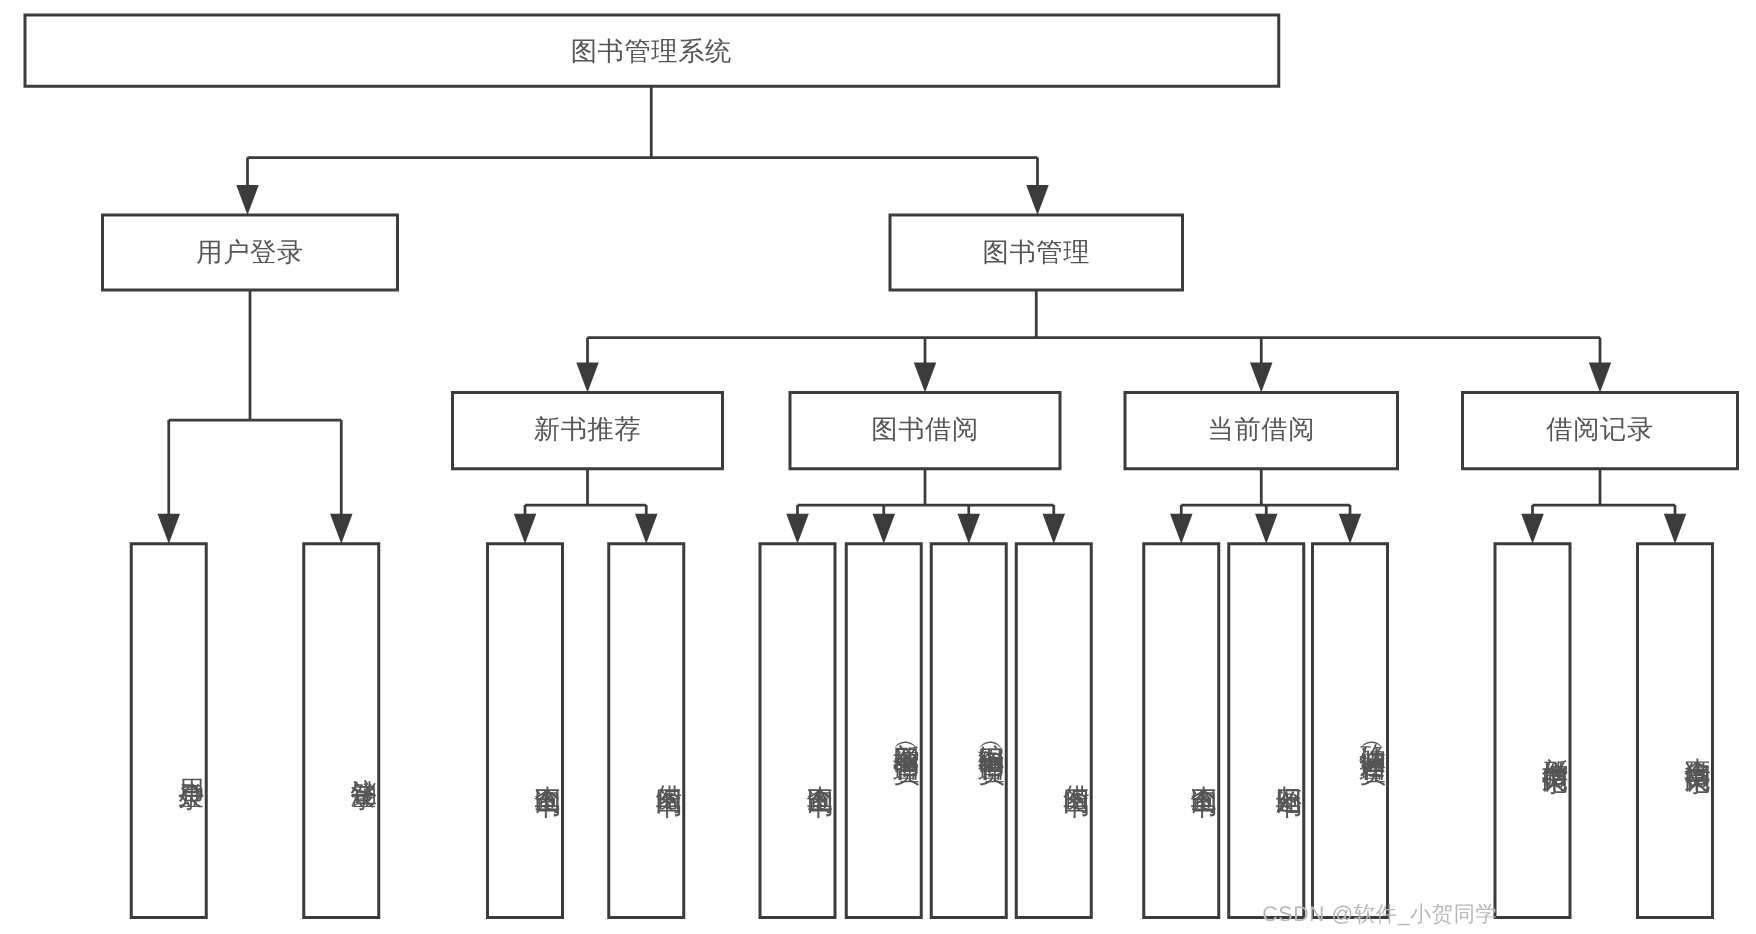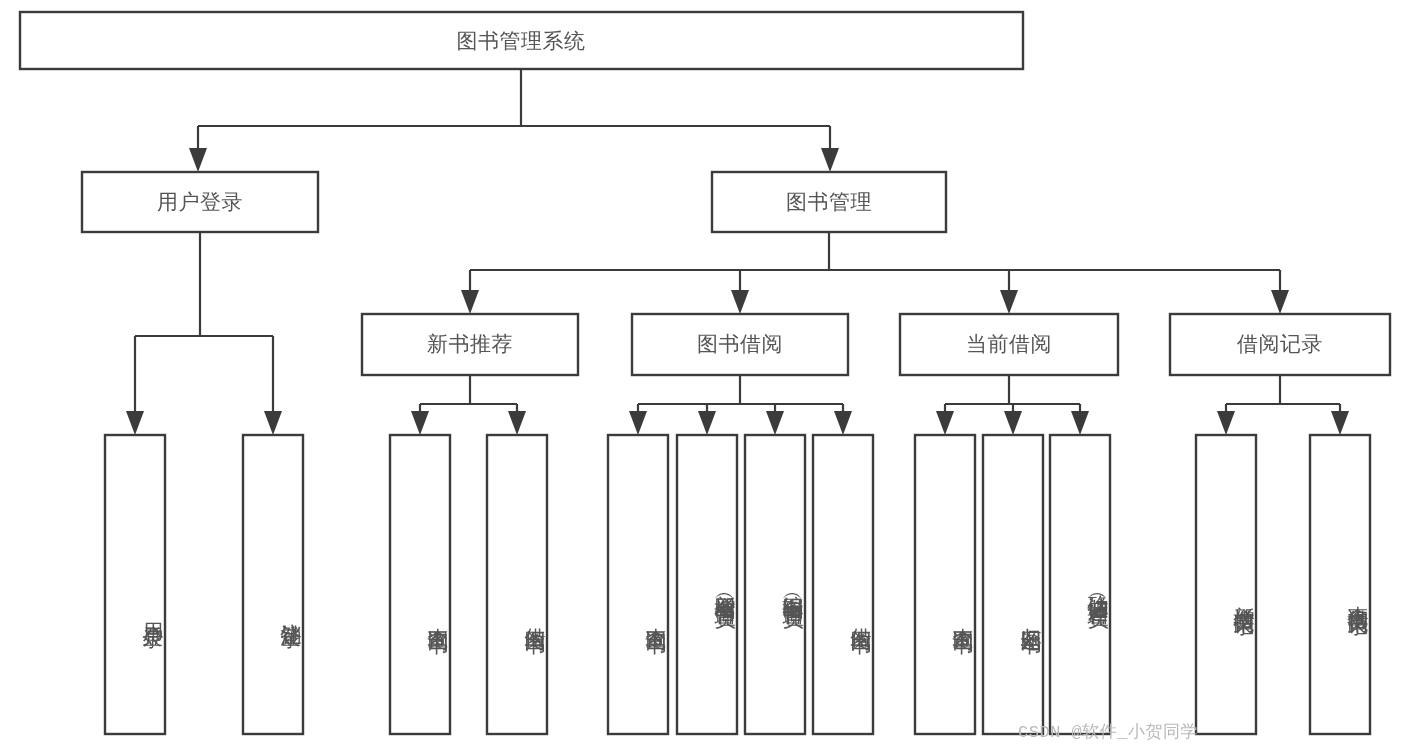--- a/index.html
+++ b/index.html
@@ -62,21 +62,21 @@
     white-space: nowrap;
     pointer-events: none;
     display: flex;
     align-items: flex-start;
     justify-content: center;
   }
   .watermark {
     position: absolute;
     right: 8px;
     bottom: 4px;
-    font-family: Liberation Mono, monospace;
+    font-family: Liberation Sans, sans-serif;
     font-size: 17px;
     color: #b8b8b8;
     letter-spacing: 0.5px;
     white-space: nowrap;
   }
 </style>
 </head>
 <body>
 
 <div id="diagram-root">

